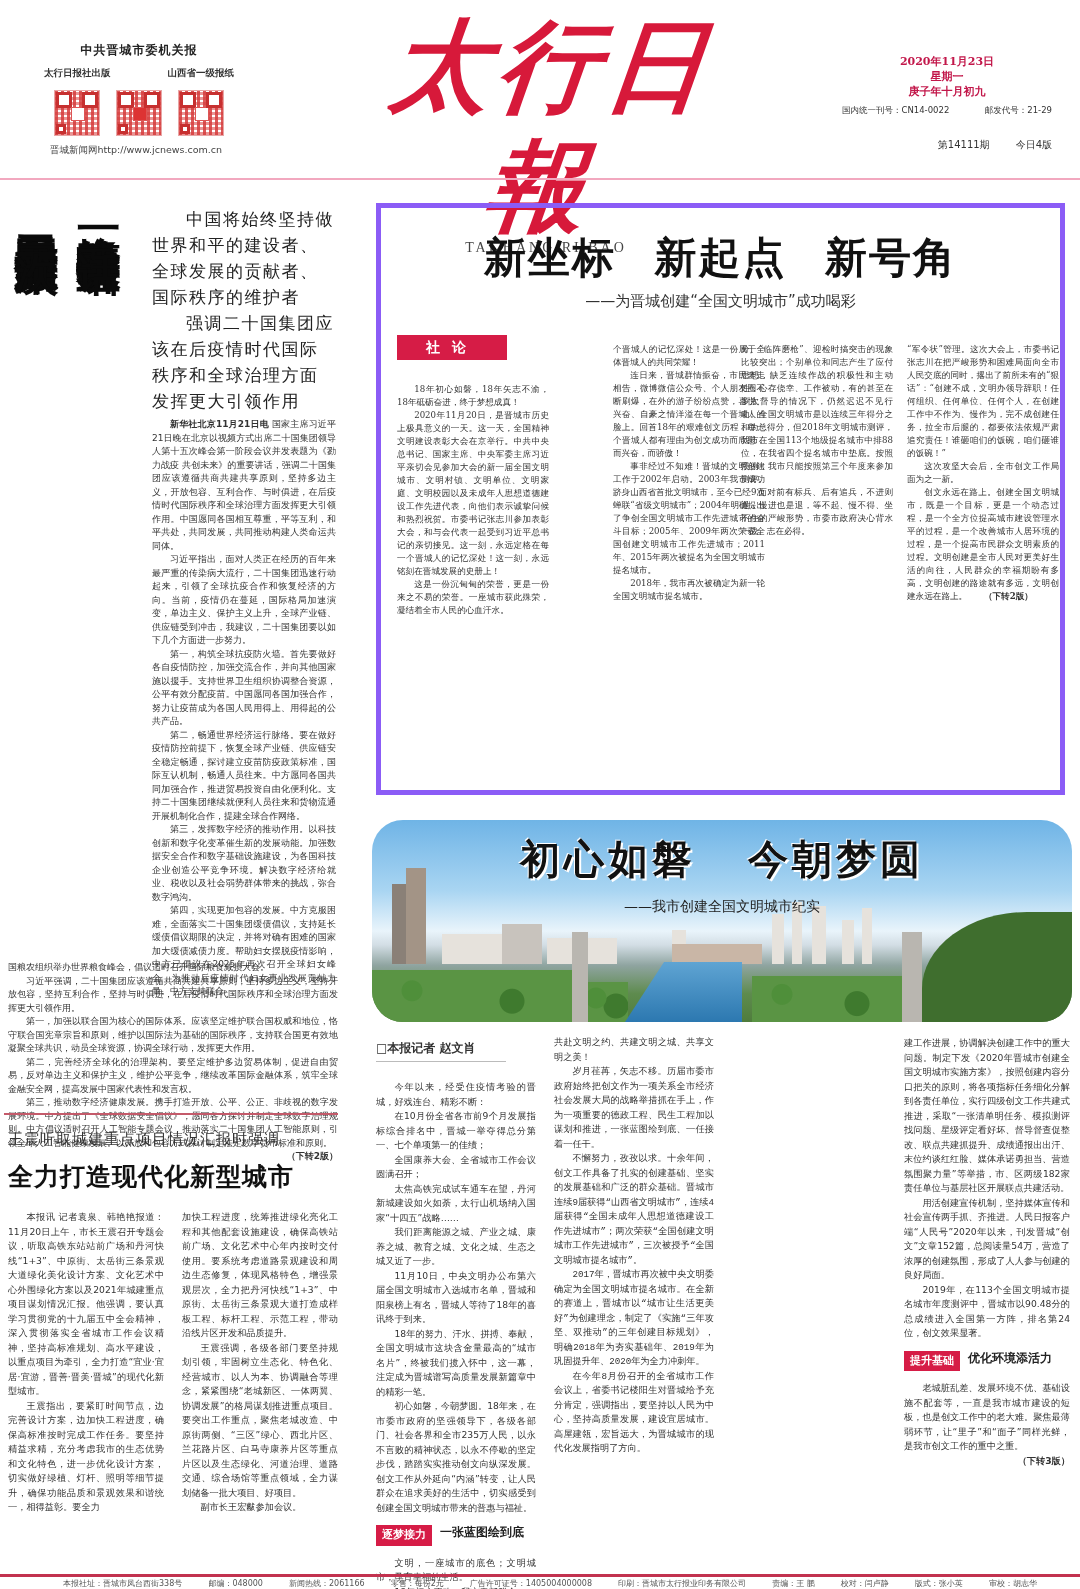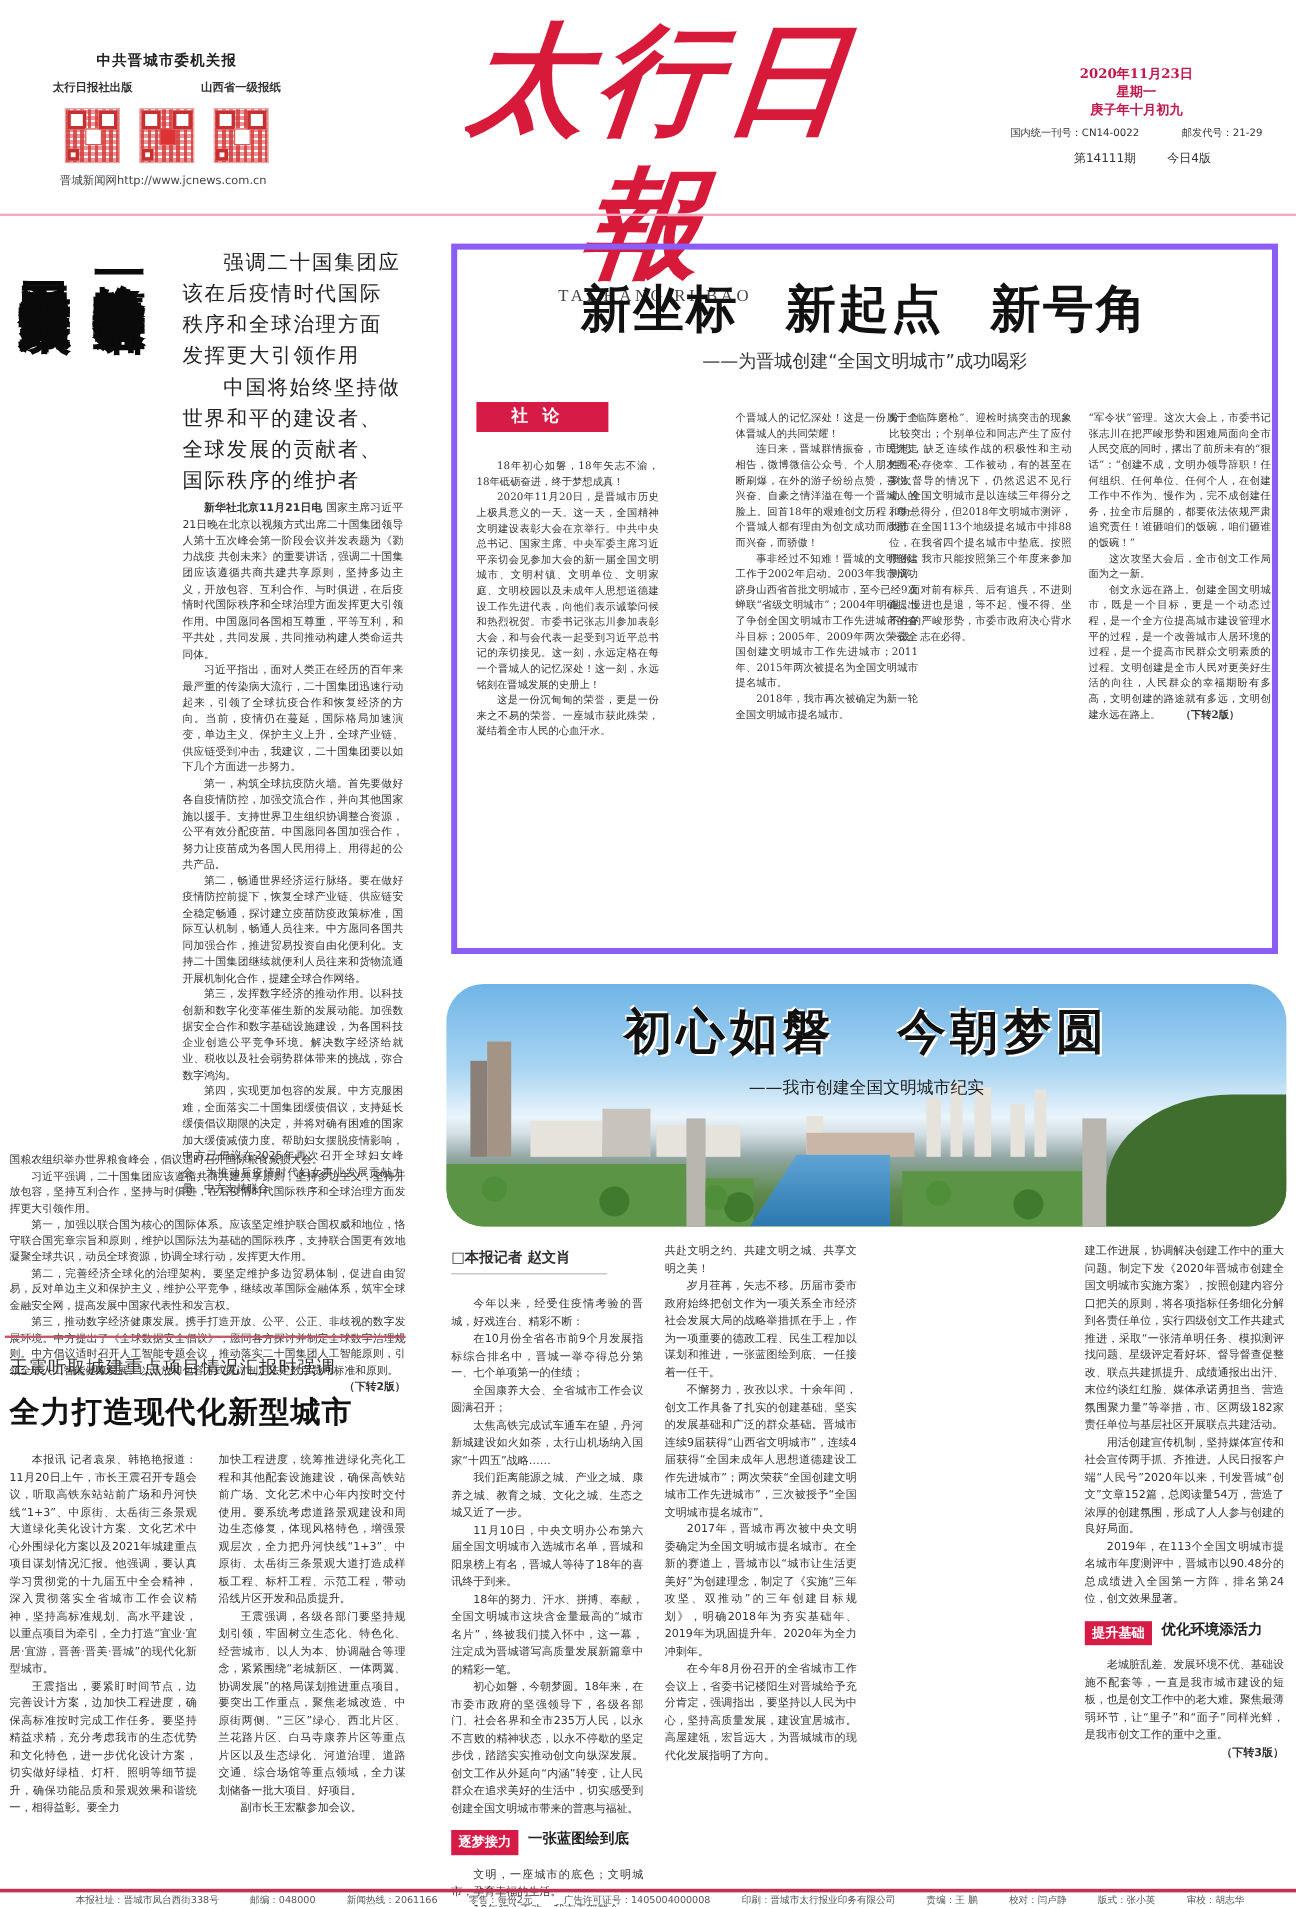--- a/index.html
+++ b/index.html
@@ -23,21 +23,21 @@
   .qr .qmid { position: absolute; left: 16px; top: 16px; width: 14px; height: 14px; background: #fff; border: 1px solid #d55; }
   .mh-left .web { margin-top: 8px; font-size: 9.5px; color: #444; text-align: left; padding-left: 6px; }
 
   .logo { position: absolute; left: 336px; top: 6px; width: 420px; text-align: center; }
   .logo .cn { font-family: "DejaVu Serif", serif; font-weight: bold; font-size: 100px; line-height: 120px; color: #d7193a; letter-spacing: 8px; font-style: italic; transform: skewX(-6deg); }
   .logo .en { font-family: "Liberation Serif", serif; font-size: 14px; color: #444; letter-spacing: 3px; margin-top: -6px; }
 
   .mh-right { position: absolute; left: 842px; top: 54px; width: 210px; }
   .mh-right .date { font-family: "DejaVu Serif", serif; font-weight: bold; color: #c2174a; font-size: 11px; text-align: center; line-height: 15px; }
   .mh-right .codes { display: flex; justify-content: space-between; font-size: 8.5px; color: #333; margin-top: 6px; }
-  .mh-right .issue { display: flex; gap: 26px; justify-content: center; font-size: 10px; color: #333; margin-top: 8px; padding-left: 10px; }
+  .mh-right .issue { display: flex; gap: 26px; justify-content: flex-end; font-size: 10px; color: #333; margin-top: 21px; padding-left: 10px; }
   .mh-rule { position: absolute; left: 0; top: 178px; width: 1080px; height: 2px; background: #f2a8bf; }
 
   
   .lead { position: absolute; left: 0; top: 182px; width: 360px; height: 910px; }
   .vhead { position: absolute; top: 20px; writing-mode: vertical-rl; font-family: "DejaVu Sans", sans-serif; font-weight: bold; color: #0a0a0a; font-size: 44px; line-height: 50px; letter-spacing: 1px; }
   .vhead.h1 { left: 12px; }
   .vhead.h2 { left: 74px; }
   .deck { position: absolute; left: 152px; top: 24px; width: 184px; font-size: 17px; line-height: 26px; color: #222; letter-spacing: 1.5px; }
   .deck p { text-indent: 2em; }
   .lead-body { position: absolute; left: 152px; top: 236px; width: 184px; font-size: 9px; line-height: 13.5px; color: #333; text-align: justify; }
@@ -82,21 +82,21 @@
   .banner .hill { position: absolute; right: 0; bottom: 0; width: 150px; height: 110px; background: #3f6e2e; border-radius: 70% 0 0 0; }
   .banner .btitle { position: absolute; left: 0; top: 12px; width: 100%; text-align: center; font-family: "DejaVu Serif", serif; font-weight: bold; font-size: 40px; color: #111; letter-spacing: 4px; word-spacing: 34px; text-shadow: 2px 2px 0 #fff, -1px -1px 0 #fff; }
   .banner .bsub { position: absolute; left: 0; top: 78px; width: 100%; text-align: center; font-size: 14px; color: #222; }
 
   
   .feat { position: absolute; left: 372px; top: 1028px; width: 700px; height: 512px; }
   .byline { position: absolute; left: 4px; top: 12px; font-size: 12px; font-weight: bold; color: #333; border-bottom: 1px solid #bbb; padding-bottom: 4px; width: 130px; }
   .fcol { position: absolute; width: 160px; font-size: 9.2px; line-height: 14.5px; color: #333; text-align: justify; }
   .fcol p { text-indent: 2em; }
   .fcol.f1 { left: 4px; top: 52px; }
-  .fcol.f2 { left: 182px; top: 8px; }
+  .fcol.f2 { left: 182px; top: 8px; font-family: Liberation Mono, monospace; }
   .fcol.f3 { left: 356px; top: 8px; }
   .fcol.f4 { left: 532px; top: 8px; width: 166px; }
   .sub-head { margin: 10px 0 10px 0; display: flex; gap: 8px; text-indent: 0; }
   .tag { background: #d61c46; color: #fff; font-size: 11px; font-weight: bold; padding: 3px 6px; }
   .sub-head .st { font-size: 12px; font-weight: bold; color: #222; }
 
   
   .foot-rule { position: absolute; left: 0; top: 1574px; width: 1080px; height: 3px; background: #c2324f; }
   .footer { position: absolute; left: 0; top: 1578px; width: 1080px; height: 11px; display: flex; justify-content: space-around; font-size: 8px; color: #555; padding: 0 30px 0 50px; line-height: 11px; white-space: nowrap; }
 </style>
@@ -146,22 +146,22 @@
     </div>
   </div>
 </div>
 <div class="mh-rule"></div>
 
 <div class="lead">
   <div class="vhead h1">习近平出席二十国集团领导人第十五次</div>
   <div class="vhead h2">峰会第一阶段会议并发表重要讲话</div>
 
   <div class="deck">
+    <p>中国将始终坚持做世界和平的建设者、全球发展的贡献者、国际秩序的维护者</p>
     <p>强调二十国集团应该在后疫情时代国际秩序和全球治理方面发挥更大引领作用</p>
-    <p>中国将始终坚持做世界和平的建设者、全球发展的贡献者、国际秩序的维护者</p>
   </div>
 
   <div class="lead-body">
     <p><span class="dateline">新华社北京11月21日电</span> <span>国家主席习近平21日晚在北京以视频方式出席二十国集团领导人第十五次峰会第一阶段会议并发表题为《勠力战疫 共创未来》的重要讲话，强调二十国集团应该遵循共商共建共享原则，坚持多边主义，开放包容、互利合作、与时俱进，在后疫情时代国际秩序和全球治理方面发挥更大引领作用。中国愿同各国相互尊重，平等互利，和平共处，共同发展，共同推动构建人类命运共同体。</span></p>
     <p>习近平指出，面对人类正在经历的百年来最严重的传染病大流行，二十国集团迅速行动起来，引领了全球抗疫合作和恢复经济的方向。当前，疫情仍在蔓延，国际格局加速演变，单边主义、保护主义上升，全球产业链、供应链受到冲击，我建议，二十国集团要以如下几个方面进一步努力。</p>
     <p>第一，构筑全球抗疫防火墙。首先要做好各自疫情防控，加强交流合作，并向其他国家施以援手。支持世界卫生组织协调整合资源，公平有效分配疫苗。中国愿同各国加强合作，努力让疫苗成为各国人民用得上、用得起的公共产品。</p>
     <p>第二，畅通世界经济运行脉络。要在做好疫情防控前提下，恢复全球产业链、供应链安全稳定畅通，探讨建立疫苗防疫政策标准，国际互认机制，畅通人员往来。中方愿同各国共同加强合作，推进贸易投资自由化便利化。支持二十国集团继续就便利人员往来和货物流通开展机制化合作，提建全球合作网络。</p>
     <p>第三，发挥数字经济的推动作用。以科技创新和数字化变革催生新的发展动能。加强数据安全合作和数字基础设施建设，为各国科技企业创造公平竞争环境。解决数字经济给就业、税收以及社会弱势群体带来的挑战，弥合数字鸿沟。</p>
     <p>第四，实现更加包容的发展。中方克服困难，全面落实二十国集团缓债倡议，支持延长缓债倡议期限的决定，并将对确有困难的国家加大缓债减债力度。帮助妇女摆脱疫情影响，中方已倡议在2025年再次召开全球妇女峰会，为推动后疫情时代妇女事业发展贡献力量。中方支持联合</p>
   </div>

